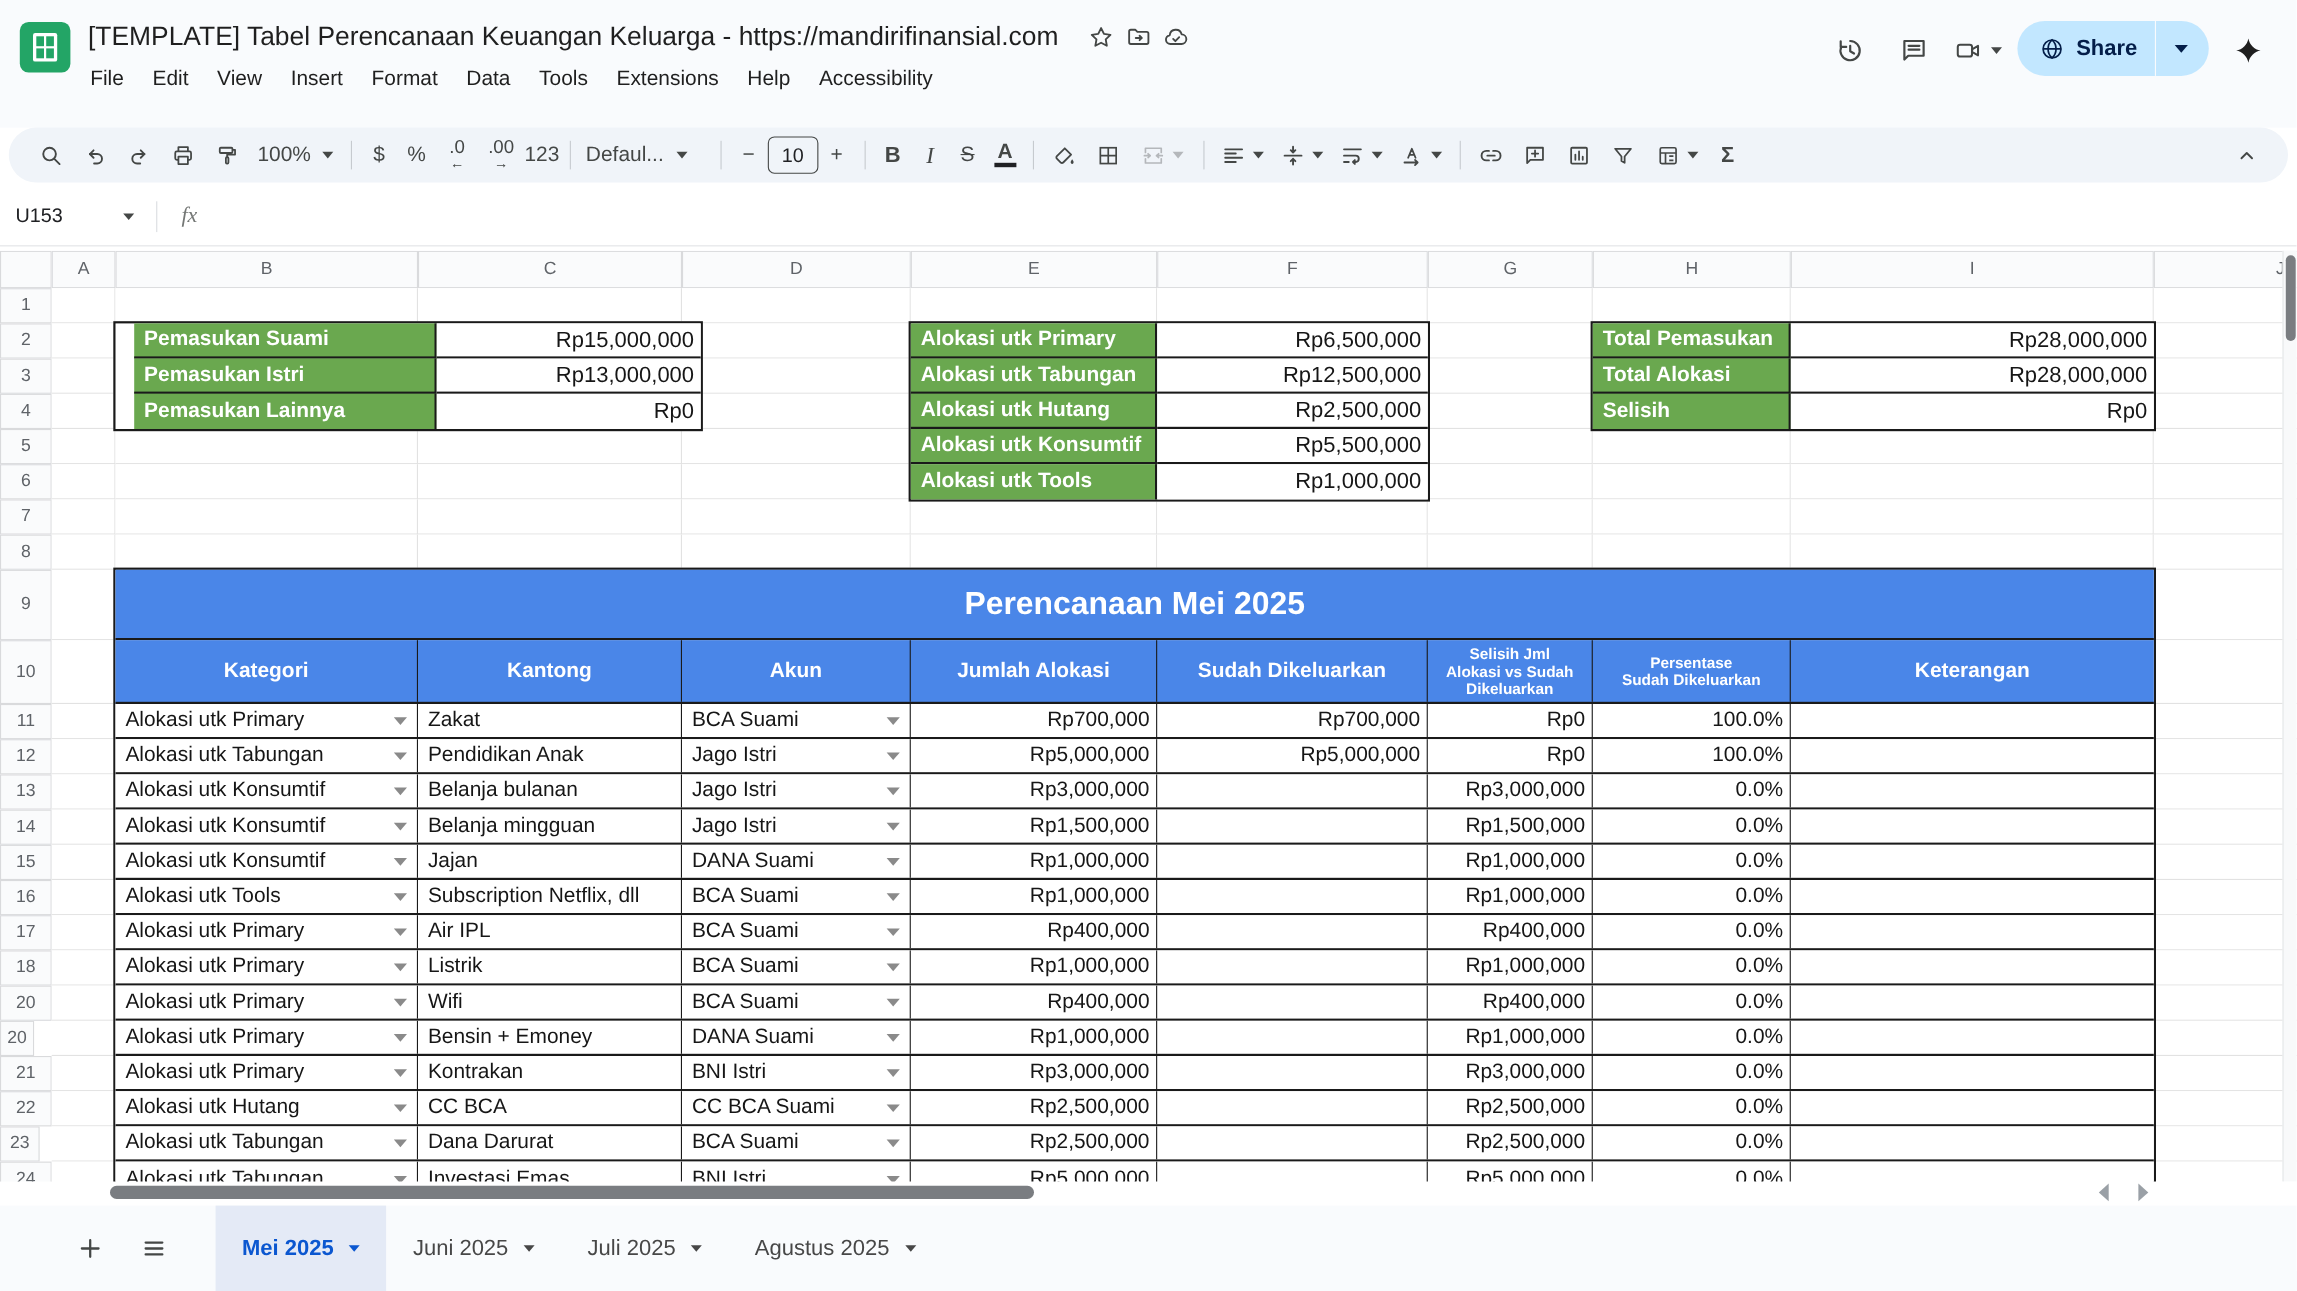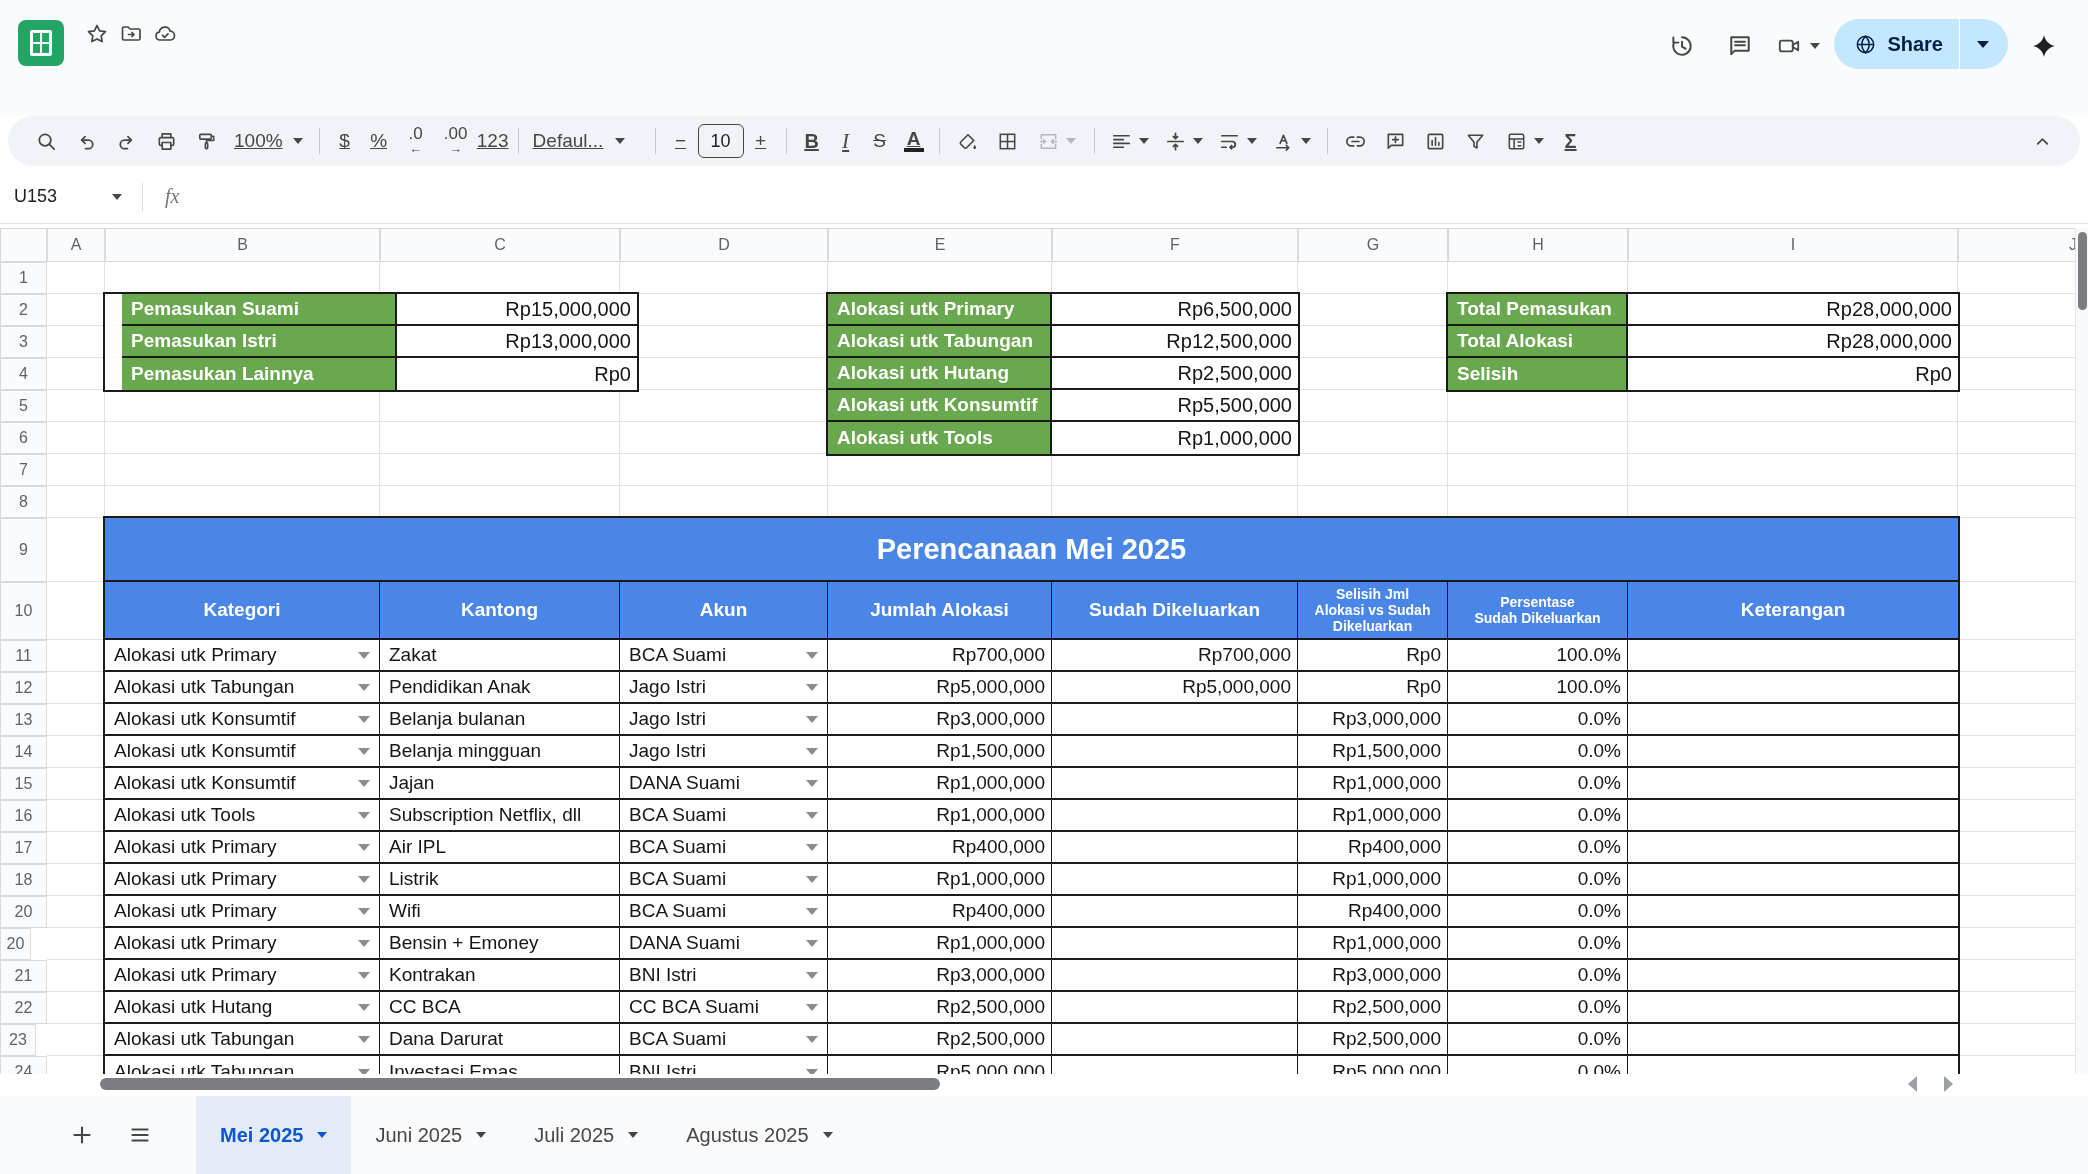--- a/index.html
+++ b/index.html
@@ -41,21 +41,21 @@
   .sharelabel{font-size:20px;font-weight:bold;margin-right:16px;}
   .sharediv{width:1px;height:50px;background:#f9fbfd;margin-right:4px;}
   .sharecaret{width:38px;display:flex;justify-content:center;}
   .sharecaret .caret{border-top-color:#041e49;}
   
   .toolbar{position:absolute;top:116px;left:8px;width:2072px;height:50px;background:#f0f4f9;
            border-radius:25px;display:flex;align-items:center;padding:0 18px;color:var(--icon);}
   .tbi{display:inline-flex;align-items:center;justify-content:center;width:40px;height:40px;flex:0 0 auto;}
   .tbi svg{width:23px;height:23px;}
   .tbt{font-size:19px;color:var(--icon);display:inline-flex;align-items:center;justify-content:center;
-       min-width:34px;height:40px;flex:0 0 auto;text-decoration:underline;}
+       min-width:34px;height:40px;flex:0 0 auto;}
   .tbt.bold{font-weight:bold;font-size:20px;}
   .tbt.italic{font-style:italic;font-family:"Liberation Serif",serif;font-size:21px;}
   .tbt.strike{text-decoration:line-through;}
   .tbt.colorA{flex-direction:column;line-height:17px;font-weight:bold;}
   .tbt.colorA i{display:block;width:20px;height:4px;background:#202124;margin-top:1px;}
   .vdiv{width:1px;height:26px;background:#c6cacf;margin:0 8px;flex:0 0 auto;}
   .zoombox{display:flex;align-items:center;gap:10px;padding:0 8px;}
   .fontbox{display:flex;align-items:center;gap:12px;padding:0 6px;min-width:120px;}
   .fszbox{width:46px;height:34px;border:1.5px solid #444746;border-radius:6px;display:flex;
           align-items:center;justify-content:center;font-size:18px;color:#202124;}
@@ -129,38 +129,51 @@
     <div class="logo">
       <div class="pane">
           <i></i>
           <i></i>
           <i></i>
           <i></i>
         </div>
     </div>
     <div class="headtext">
       <div class="titlerow">
+        <span class="doctitle">[TEMPLATE] Tabel Perencanaan Keuangan Keluarga - https://mandirifinansial.com</span>
         <span class="hicon">
           <svg viewBox="0 0 24 24" fill="none" stroke="currentColor" stroke-width="1.7" stroke-linejoin="round">
               <path d="M12 3.5l2.6 5.3 5.9.9-4.3 4.1 1 5.8-5.2-2.7-5.2 2.7 1-5.8L3.5 9.7l5.9-.9z"></path>
             </svg>
         </span>
         <span class="hicon">
           <svg viewBox="0 0 24 24" fill="none" stroke="currentColor" stroke-width="1.7" stroke-linecap="round" stroke-linejoin="round">
               <path d="M3.5 6.5c0-.8.7-1.5 1.5-1.5h4l2 2h8.5c.8 0 1.5.7 1.5 1.5v8c0 .8-.7 1.5-1.5 1.5H5c-.8 0-1.5-.7-1.5-1.5z"></path>
               <path d="M9.5 12.5h5.5m0 0l-2-2m2 2l-2 2"></path>
             </svg>
         </span>
         <span class="hicon">
           <svg viewBox="0 0 24 24" fill="none" stroke="currentColor" stroke-width="1.7" stroke-linecap="round" stroke-linejoin="round">
               <path d="M7 18a4 4 0 01-.6-7.96A5.5 5.5 0 0117.2 9.2 3.9 3.9 0 0117 18z"></path>
               <path d="M9.5 13.4l2 2 3.5-3.6"></path>
             </svg>
         </span>
       </div>
+      <nav class="menubar" id="menubar">
+          <span class="menuitem">File</span>
+          <span class="menuitem">Edit</span>
+          <span class="menuitem">View</span>
+          <span class="menuitem">Insert</span>
+          <span class="menuitem">Format</span>
+          <span class="menuitem">Data</span>
+          <span class="menuitem">Tools</span>
+          <span class="menuitem">Extensions</span>
+          <span class="menuitem">Help</span>
+          <span class="menuitem">Accessibility</span>
+        </nav>
     </div>
     <div class="spacer"></div>
     <div class="rightops">
       <span class="hicon big">
         <svg viewBox="0 0 24 24" fill="none" stroke="currentColor" stroke-width="1.7" stroke-linecap="round" stroke-linejoin="round">
             <path d="M12 4.5a7.5 7.5 0 11-6.9 4.4"></path>
             <path d="M4.6 4.8v4.3h4.3"></path>
             <path d="M12 8.3v4.2l3 1.8"></path>
           </svg>
       </span>

